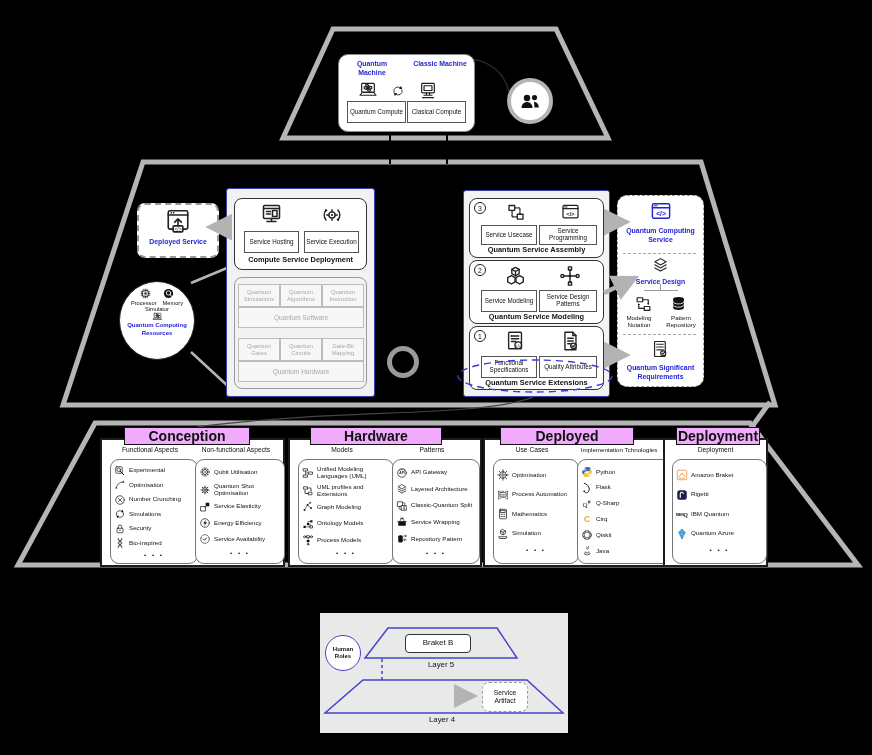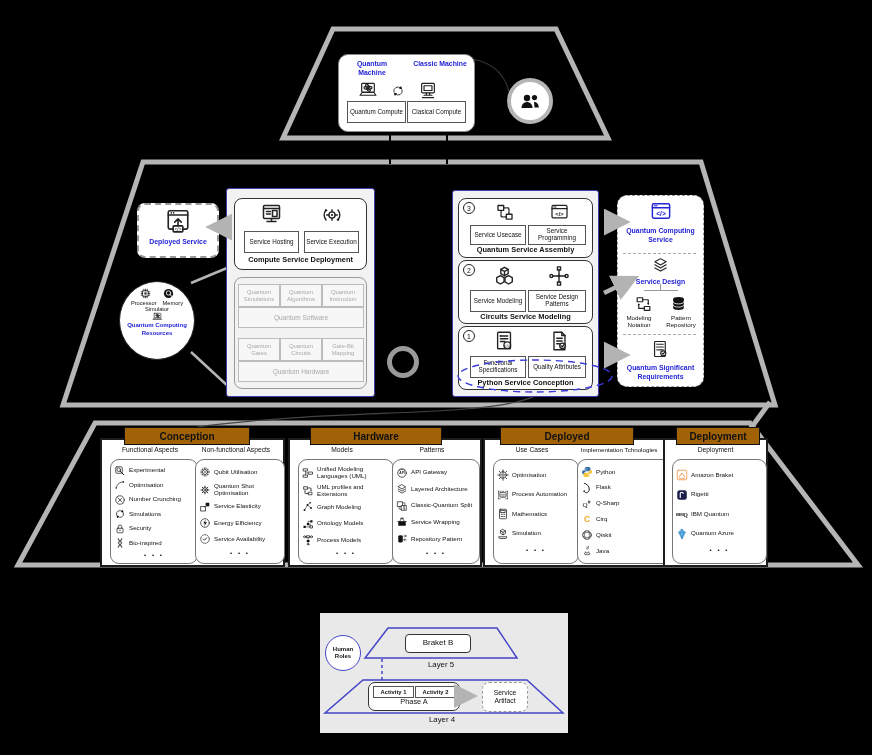--- a/index.html
+++ b/index.html
@@ -11,22 +11,22 @@
   .bluebig{background:#f2f2f2;border:1.6px solid #3d3dad;border-radius:3px;}
   .card{background:#fff;border:1.2px solid #333;border-radius:8px;}
   .graycard{background:#f2f2f2;border:1.2px solid #999;border-radius:8px;}
   .smbox{border:1px solid #555;background:#fff;display:flex;align-items:center;justify-content:center;
          text-align:center;font-size:6.3px;line-height:1.1;}
   .gbox{border:1px solid #bcbcbc;background:#f7f7f7;color:#a9a9a9;display:flex;align-items:center;
         justify-content:center;text-align:center;font-size:5.9px;line-height:1.1;}
   .title-b{font-weight:bold;font-size:7.4px;text-align:center;}
   .bluelbl{color:#2323d6;font-weight:bold;font-size:6.9px;text-align:center;line-height:1.25;}
   .panel{background:#fff;border:2px solid #1c1c1c;z-index:2;}
-  .hdrbar{background:#a16207;border:1.6px solid #111;z-index:3;display:flex;align-items:center;
-          justify-content:center;font-weight:bold;font-size:10px;}
+  .hdrbar{background:#f0abfc;border:1.6px solid #111;z-index:3;display:flex;align-items:center;
+          justify-content:center;font-weight:bold;font-size:14px;}
   .coltitle{position:absolute;font-size:6.7px;text-align:center;top:6px;}
   .listbox{position:absolute;border:1.1px solid #777;border-radius:9px;background:#fff;
            display:flex;flex-direction:column;justify-content:space-evenly;padding:2px 3px;}
   .lrow{display:flex;align-items:center;gap:3px;}
   .lrow .ic{flex:0 0 12px;width:12px;height:12px;}
   .lrow .lt{font-size:6.2px;line-height:1.08;}
   .lrow.dots{justify-content:center;font-weight:bold;font-size:7px;letter-spacing:2px;}
   .ic svg{display:block;width:100%;height:100%;}
   .numc{position:absolute;left:4px;top:3px;width:10px;height:10px;border:1.1px solid #222;border-radius:50%;
         font-size:6.8px;display:flex;align-items:center;justify-content:center;background:#fff;}
@@ -180,21 +180,21 @@
       <div class="abs gbox" style="left:45px;top:6px;width:40px;height:21px">Quantum Algorithms</div>
       <div class="abs gbox" style="left:87px;top:6px;width:40px;height:21px">Quantum Instruction</div>
       <div class="abs gbox" style="left:3px;top:29px;width:124px;height:19px;font-size:6.5px">Quantum Software</div>
       <div class="abs gbox" style="left:3px;top:60px;width:40px;height:21px">Quantum Gates</div>
       <div class="abs gbox" style="left:45px;top:60px;width:40px;height:21px">Quantum Circuits</div>
       <div class="abs gbox" style="left:87px;top:60px;width:40px;height:21px">Gate-Bit Mapping</div>
       <div class="abs gbox" style="left:3px;top:83px;width:124px;height:19px;font-size:6.5px">Quantum Hardware</div>
     </div>
   </div>
 
-  <div class="abs bluebig" style="left:452px;top:190px;width:145px;height:205px;z-index:1">
+  <div class="abs bluebig" style="left:463px;top:190px;width:145px;height:205px;z-index:1">
 
     <div class="abs card" style="left:5px;top:7px;width:133px;height:58px">
       <div class="numc">3</div>
       <span class="ic abs" style="left:34px;top:3px;width:24px;height:21px">
           <svg viewBox="0 0 24 24" fill="none" stroke="#222" stroke-width="1.5" stroke-linecap="round" stroke-linejoin="round">
             <rect x="4" y="4" width="6.5" height="5.5"></rect>
             <rect x="13.5" y="14" width="6.5" height="5.5"></rect>
             <path d="M10.5 6.8h6v7.2M13.5 17h-6V9.5" stroke-dasharray="2 1.4"></path>
           </svg>
         </span>
@@ -226,21 +226,21 @@
             <circle cx="12" cy="12" r="1.6" fill="#222" stroke="none"></circle>
             <path d="M12 10.4V5M12 13.6V19M10.4 12H5M13.6 12H19"></path>
             <rect x="10.3" y="2" width="3.4" height="3.4"></rect>
             <rect x="10.3" y="18.6" width="3.4" height="3.4"></rect>
             <circle cx="3.7" cy="12" r="1.7"></circle>
             <circle cx="20.3" cy="12" r="1.7"></circle>
           </svg>
         </span>
       <div class="abs smbox" style="left:11px;top:29px;width:54px;height:20px">Service Modeling</div>
       <div class="abs smbox" style="left:69px;top:29px;width:56px;height:20px">Service Design Patterns</div>
-      <div class="abs title-b" style="left:0;top:51px;width:133px">Circuits Service Modeling</div>
+      <div class="abs title-b" style="left:0;top:51px;width:133px">Quantum Service Modeling</div>
     </div>
 
     <div class="abs card" style="left:5px;top:135px;width:133px;height:62px">
       <div class="numc">1</div>
       <span class="ic abs" style="left:34px;top:3px;width:23px;height:22px">
           <svg viewBox="0 0 24 24" fill="none" stroke="#222" stroke-width="1.5" stroke-linecap="round" stroke-linejoin="round">
             <rect x="4.5" y="2.5" width="14" height="18" rx="1"></rect>
             <path d="M7.5 6.5h8M7.5 9.5h8M7.5 12.5h5"></path>
             <rect x="6.8" y="5.7" width="1.6" height="1.6" fill="#222" stroke="none"></rect>
             <circle cx="15" cy="16.5" r="3.6" fill="#fff"></circle>
@@ -251,21 +251,21 @@
           <svg viewBox="0 0 24 24" fill="none" stroke="#222" stroke-width="1.5" stroke-linecap="round" stroke-linejoin="round">
             <path d="M6.5 2.5h8.5l3.5 3.5v15.5H6.5z"></path>
             <path d="M15 2.5V6h3.5"></path>
             <path d="M9.5 9h6M9.5 12h6M9.5 15h3"></path>
             <circle cx="15.8" cy="17.3" r="3" fill="#fff"></circle>
             <path d="M14.5 17.3l1 1.1 1.7-2.2"></path>
           </svg>
         </span>
       <div class="abs smbox" style="left:11px;top:29px;width:54px;height:20px">Functional Specifications</div>
       <div class="abs smbox" style="left:69px;top:29px;width:56px;height:20px">Quality Attributes</div>
-      <div class="abs title-b" style="left:0;top:51px;width:133px">Python Service Conception</div>
+      <div class="abs title-b" style="left:0;top:51px;width:133px">Quantum Service Extensions</div>
     </div>
   </div>
 
   <div class="abs dashedbox" style="left:617px;top:195px;width:85px;height:190px;z-index:1">
     <div class="abs" style="left:0;top:4px;width:85px;text-align:center">
       <span class="ic" style="display:inline-block;width:28px;height:23px"><svg viewBox="0 0 24 24" fill="none" stroke="#222" stroke-width="1.5" stroke-linecap="round" stroke-linejoin="round">
             <rect x="3" y="4" width="18" height="15" rx="1.5" stroke="#2323d6"></rect>
             <path d="M3 8h18" stroke="#2323d6"></path>
             <path d="M5 6h3" stroke="#2323d6" stroke-width="1.1"></path>
             <text x="12" y="16.5" font-size="7" font-weight="bold" text-anchor="middle" fill="#2323d6" stroke="none">&lt;/&gt;</text>
@@ -737,25 +737,20 @@
 
   <div class="abs" style="left:320px;top:613px;width:248px;height:120px;background:#e9e9e9;z-index:1"></div>
   <svg class="layer" width="872" height="755" style="z-index:2">
     <polygon points="388,628 497,628 517,658 365,658" fill="none" stroke="#4444c8" stroke-width="1.5"></polygon>
     <polygon points="363,680 527,680 563,713 325,713" fill="none" stroke="#4444c8" stroke-width="1.5"></polygon>
     <line x1="382" y1="659" x2="382" y2="680" stroke="#4444c8" stroke-width="1.5" stroke-dasharray="3 3"></line>
   </svg>
   <div class="abs" style="left:325px;top:635px;width:34px;height:34px;border-radius:50%;border:1.6px solid #4444c8;background:#fff;z-index:3;display:flex;align-items:center;justify-content:center;text-align:center;font-size:6px;font-weight:bold;line-height:1.2">Human Roles</div>
   <div class="abs smbox" style="left:405px;top:634px;width:64px;height:17px;border:1.5px solid #333;border-radius:4px;font-size:8px;z-index:3">Braket B</div>
   <div class="abs legend-lbl" style="left:411px;top:660px;width:60px;z-index:3">Layer 5</div>
-  <div class="abs" style="left:368px;top:682px;width:90px;height:27px;border:1.5px solid #333;border-radius:7px;background:#fff;z-index:3">
-    <div class="abs smbox" style="left:4px;top:3px;width:39px;height:10px;font-size:5.8px;font-weight:bold">Activity 1</div>
-    <div class="abs smbox" style="left:46px;top:3px;width:39px;height:10px;font-size:5.8px;font-weight:bold">Activity 2</div>
-    <div class="abs legend-lbl" style="left:0;top:14px;width:90px;font-size:7.4px">Phase A</div>
-  </div>
   <div class="abs" style="left:482px;top:682px;width:44px;height:28px;border:1.5px dashed #999;border-radius:7px;background:#fff;z-index:3;display:flex;align-items:center;justify-content:center;text-align:center;font-size:6.8px;line-height:1.2">Service Artifact</div>
   <div class="abs legend-lbl" style="left:412px;top:715px;width:60px;z-index:3">Layer 4</div>
 
   <svg class="layer" width="872" height="755" style="z-index:4">
     <circle cx="403" cy="362" r="13.5" fill="none" stroke="#9a9a9a" stroke-width="5"></circle>
     <line x1="226" y1="227" x2="212" y2="227" stroke="#b3b3b3" stroke-width="4.5" marker-end="url(#ah)"></line>
     <line x1="609" y1="222" x2="624" y2="222" stroke="#b3b3b3" stroke-width="4.5" marker-end="url(#ah)"></line>
     <line x1="604" y1="293" x2="633" y2="279" stroke="#b3b3b3" stroke-width="4.5" marker-end="url(#ah)"></line>
     <line x1="609" y1="355" x2="624" y2="355" stroke="#b3b3b3" stroke-width="4.5" marker-end="url(#ah)"></line>
     <line x1="462" y1="696" x2="472" y2="696" stroke="#b3b3b3" stroke-width="4" marker-end="url(#ah)"></line>

